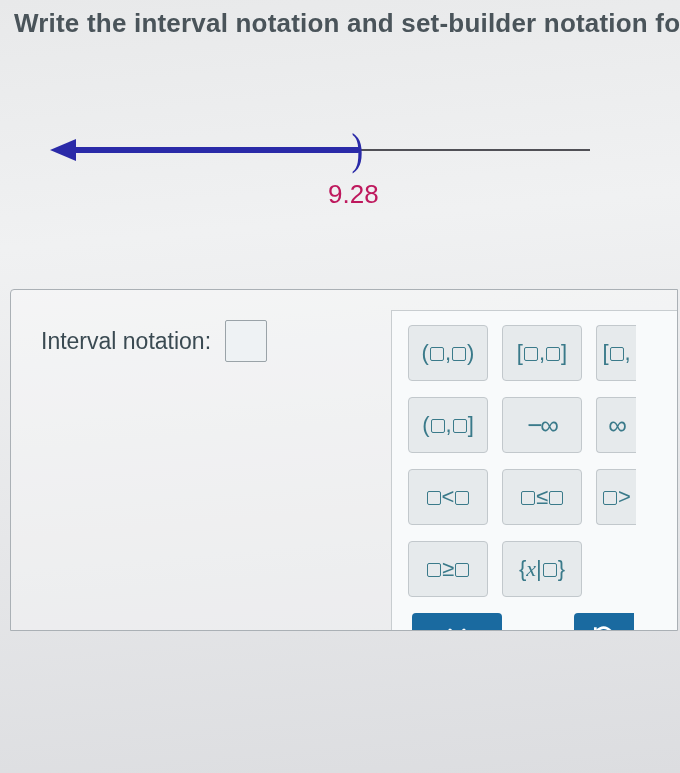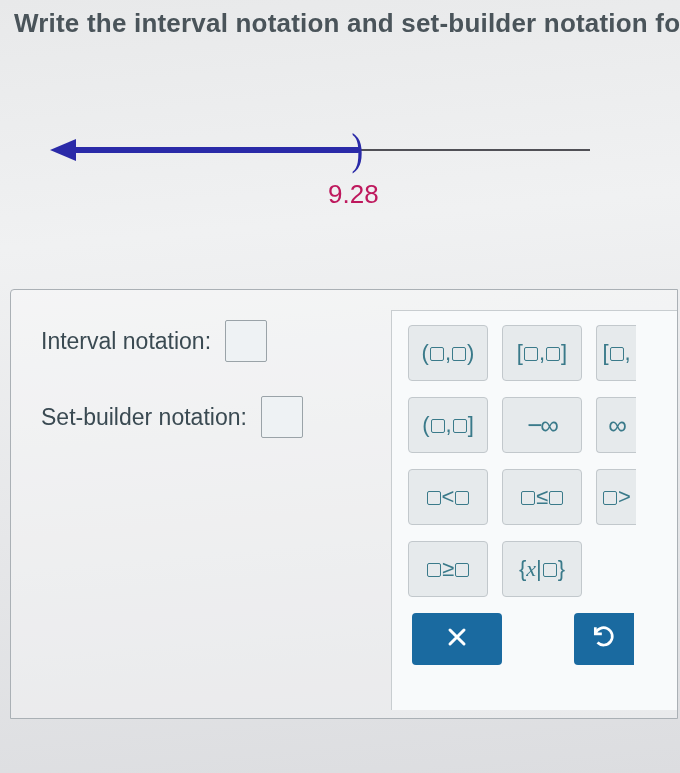--- a/index.html
+++ b/index.html
@@ -69,21 +69,21 @@
     font-size: 26px;
     color: #be185d;
   }
   .panel {
     margin: 50px 0 8px 10px;
     background: rgba(255,255,255,0.35);
     border: 1px solid #aab0b5;
     border-radius: 4px 0 0 0;
     padding: 30px 0 30px 30px;
     position: relative;
-    height: 430px;
+    height: 342px;
     width: 668px;
     overflow: hidden;
   }
   .input-row {
     display: flex;
     align-items: center;
     margin-bottom: 34px;
     font-size: 23px;
     color: #3a4a52;
   }
@@ -169,24 +169,20 @@
   <div class="tick-label">9.28</div>
 </div>
 
 <div class="panel">
 
   <div class="input-row">
     <span>Interval notation:</span>
     <div class="answer-box"></div>
   </div>
 
-  <div class="input-row">
-    <span>Set-builder notation:</span>
-    <div class="answer-box"></div>
-  </div>
 
   <div class="keypad">
 
     <div class="key-row">
       <div class="key w1">
         <span class="mtext">(<span class="placeholder-sq"></span>,<span class="placeholder-sq"></span>)</span>
       </div>
       <div class="key w1">
         <span class="mtext">[<span class="placeholder-sq"></span>,<span class="placeholder-sq"></span>]</span>
       </div>

